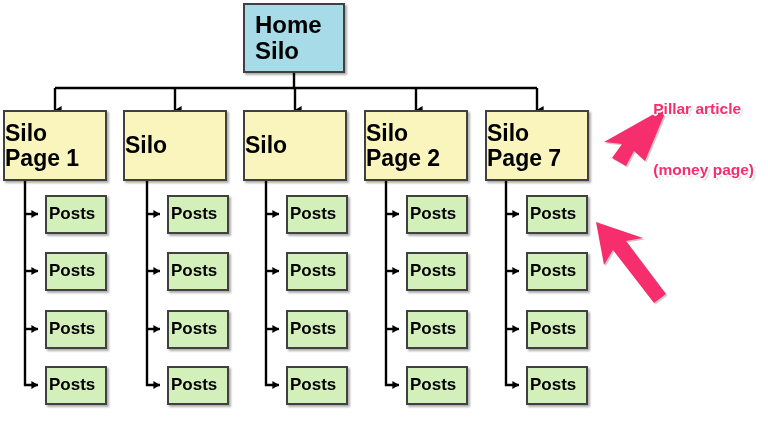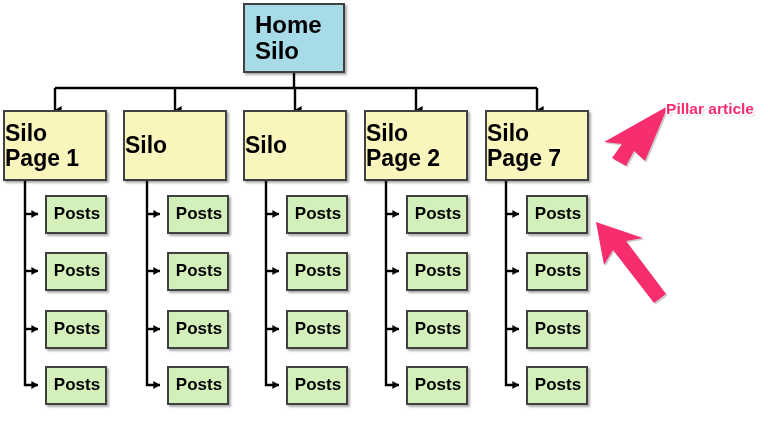--- a/index.html
+++ b/index.html
@@ -42,21 +42,20 @@
     font-size: 24px;
     padding-left: 10px;
   }
   .node-silo {
     background: #faf5bd;
     font-size: 23px;
   }
   .node-post {
     background: #d3f0bb;
     font-size: 17px;
-    align-items: center;
     justify-content: center;
   }
   .node-post span { padding-left: 2px; }
   .annot {
     position: absolute;
     font-size: 15.5px;
     font-weight: bold;
     color: #f72e6e;
     line-height: 1.32;
     z-index: 4;
@@ -219,17 +218,18 @@
     </div>
   <div class="node node-post" style="left:526px; top:310px; width:62px; height:39px;">
     <span>Posts</span>
     </div>
   <div class="node node-post" style="left:526px; top:366px; width:62px; height:39px;">
     <span>Posts</span>
     </div>
 
   <div class="annot annot-pillar">
     <div>Pillar article</div>
+    <div>(money page)</div>
   </div>
   <div class="annot annot-support">
   </div>
 
 </div>
 
 </body></html>

